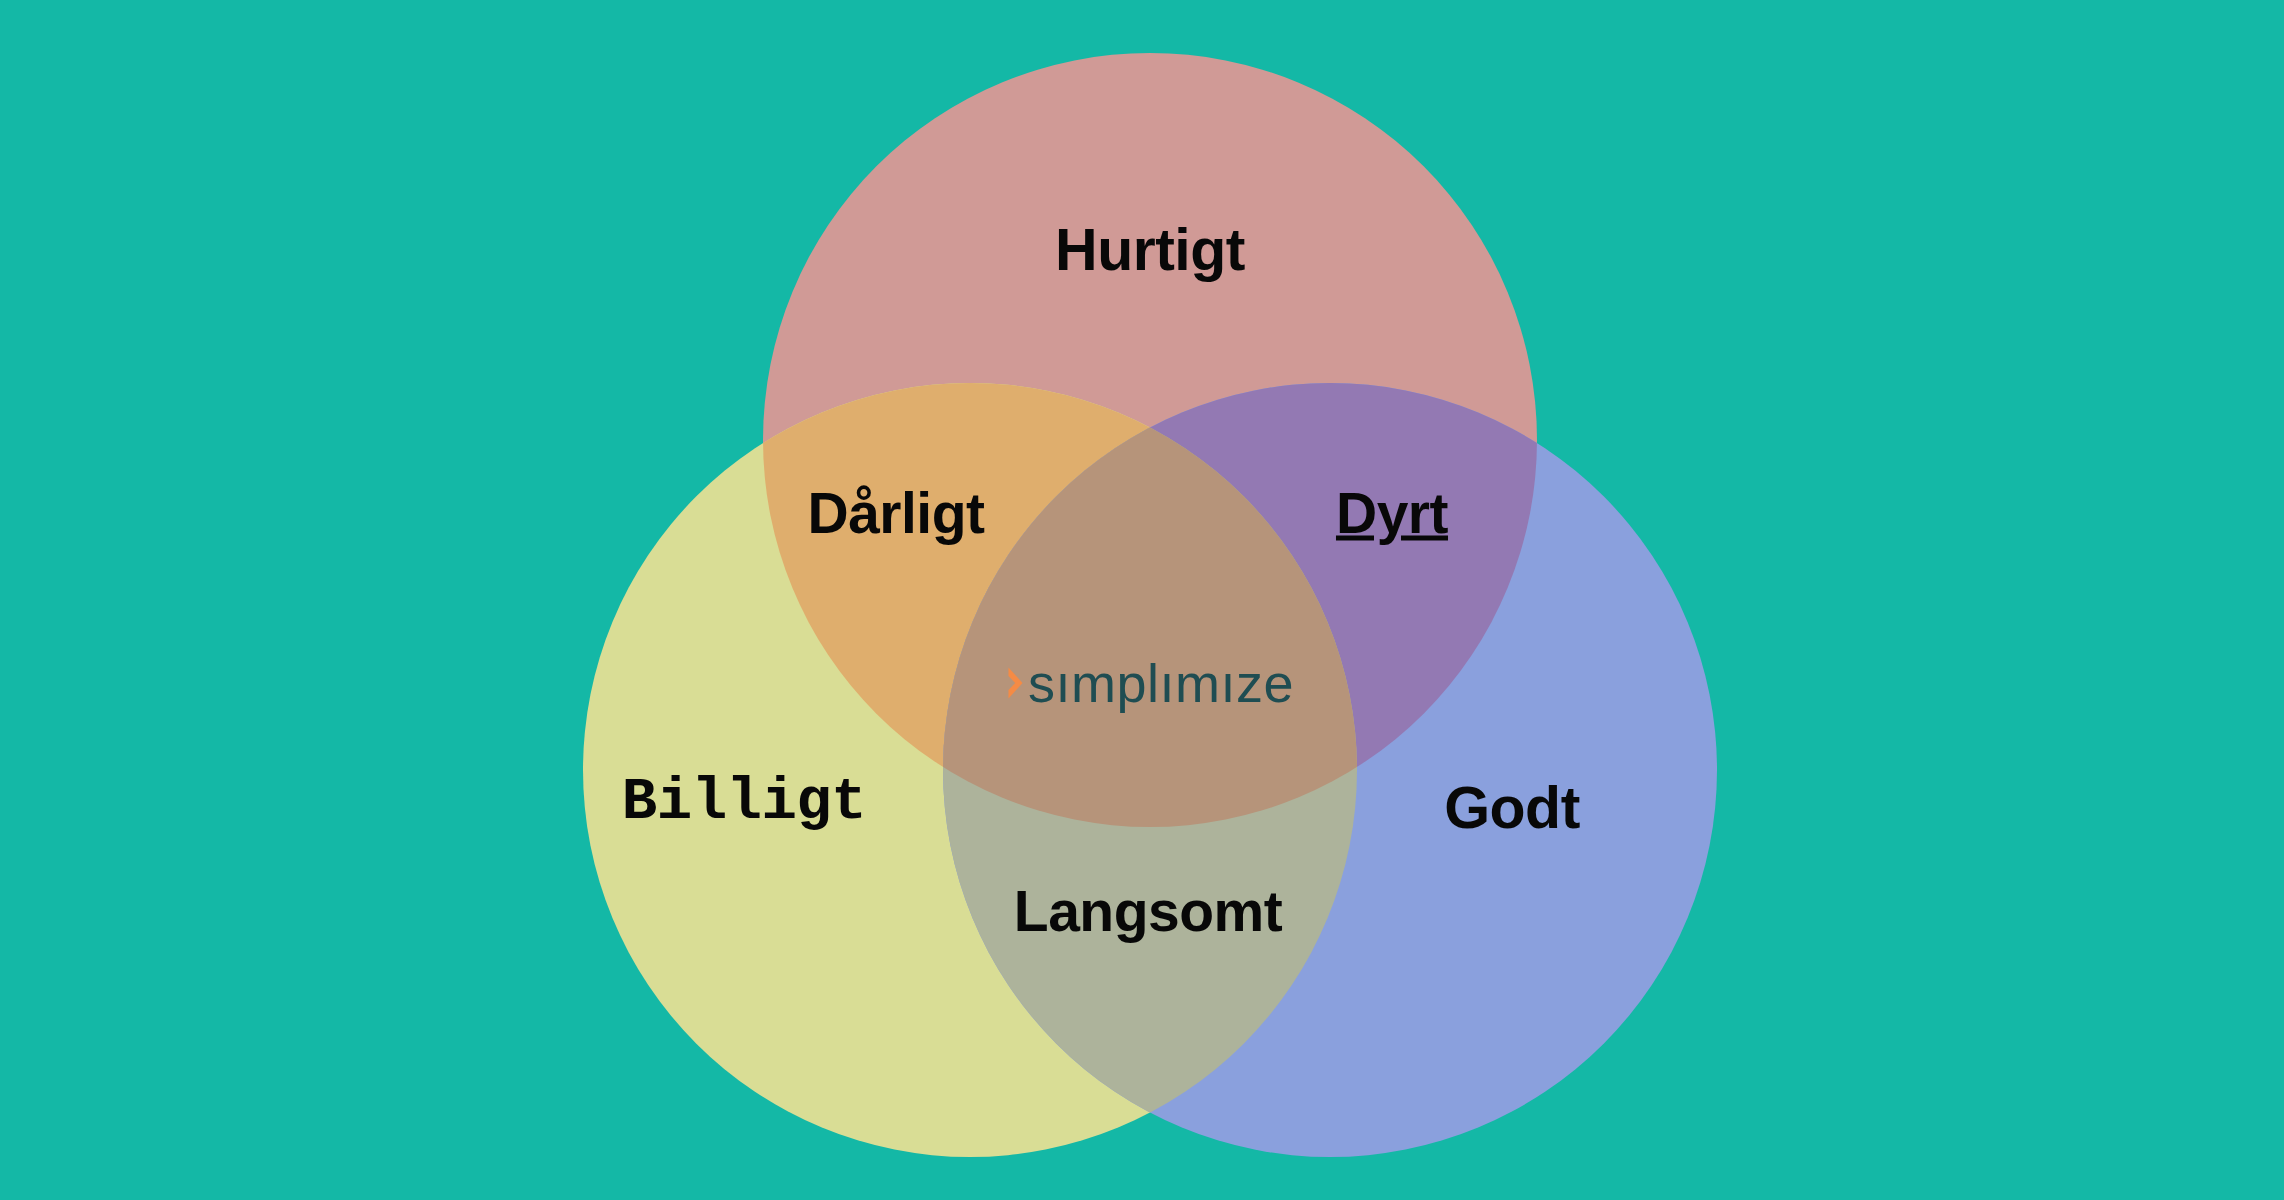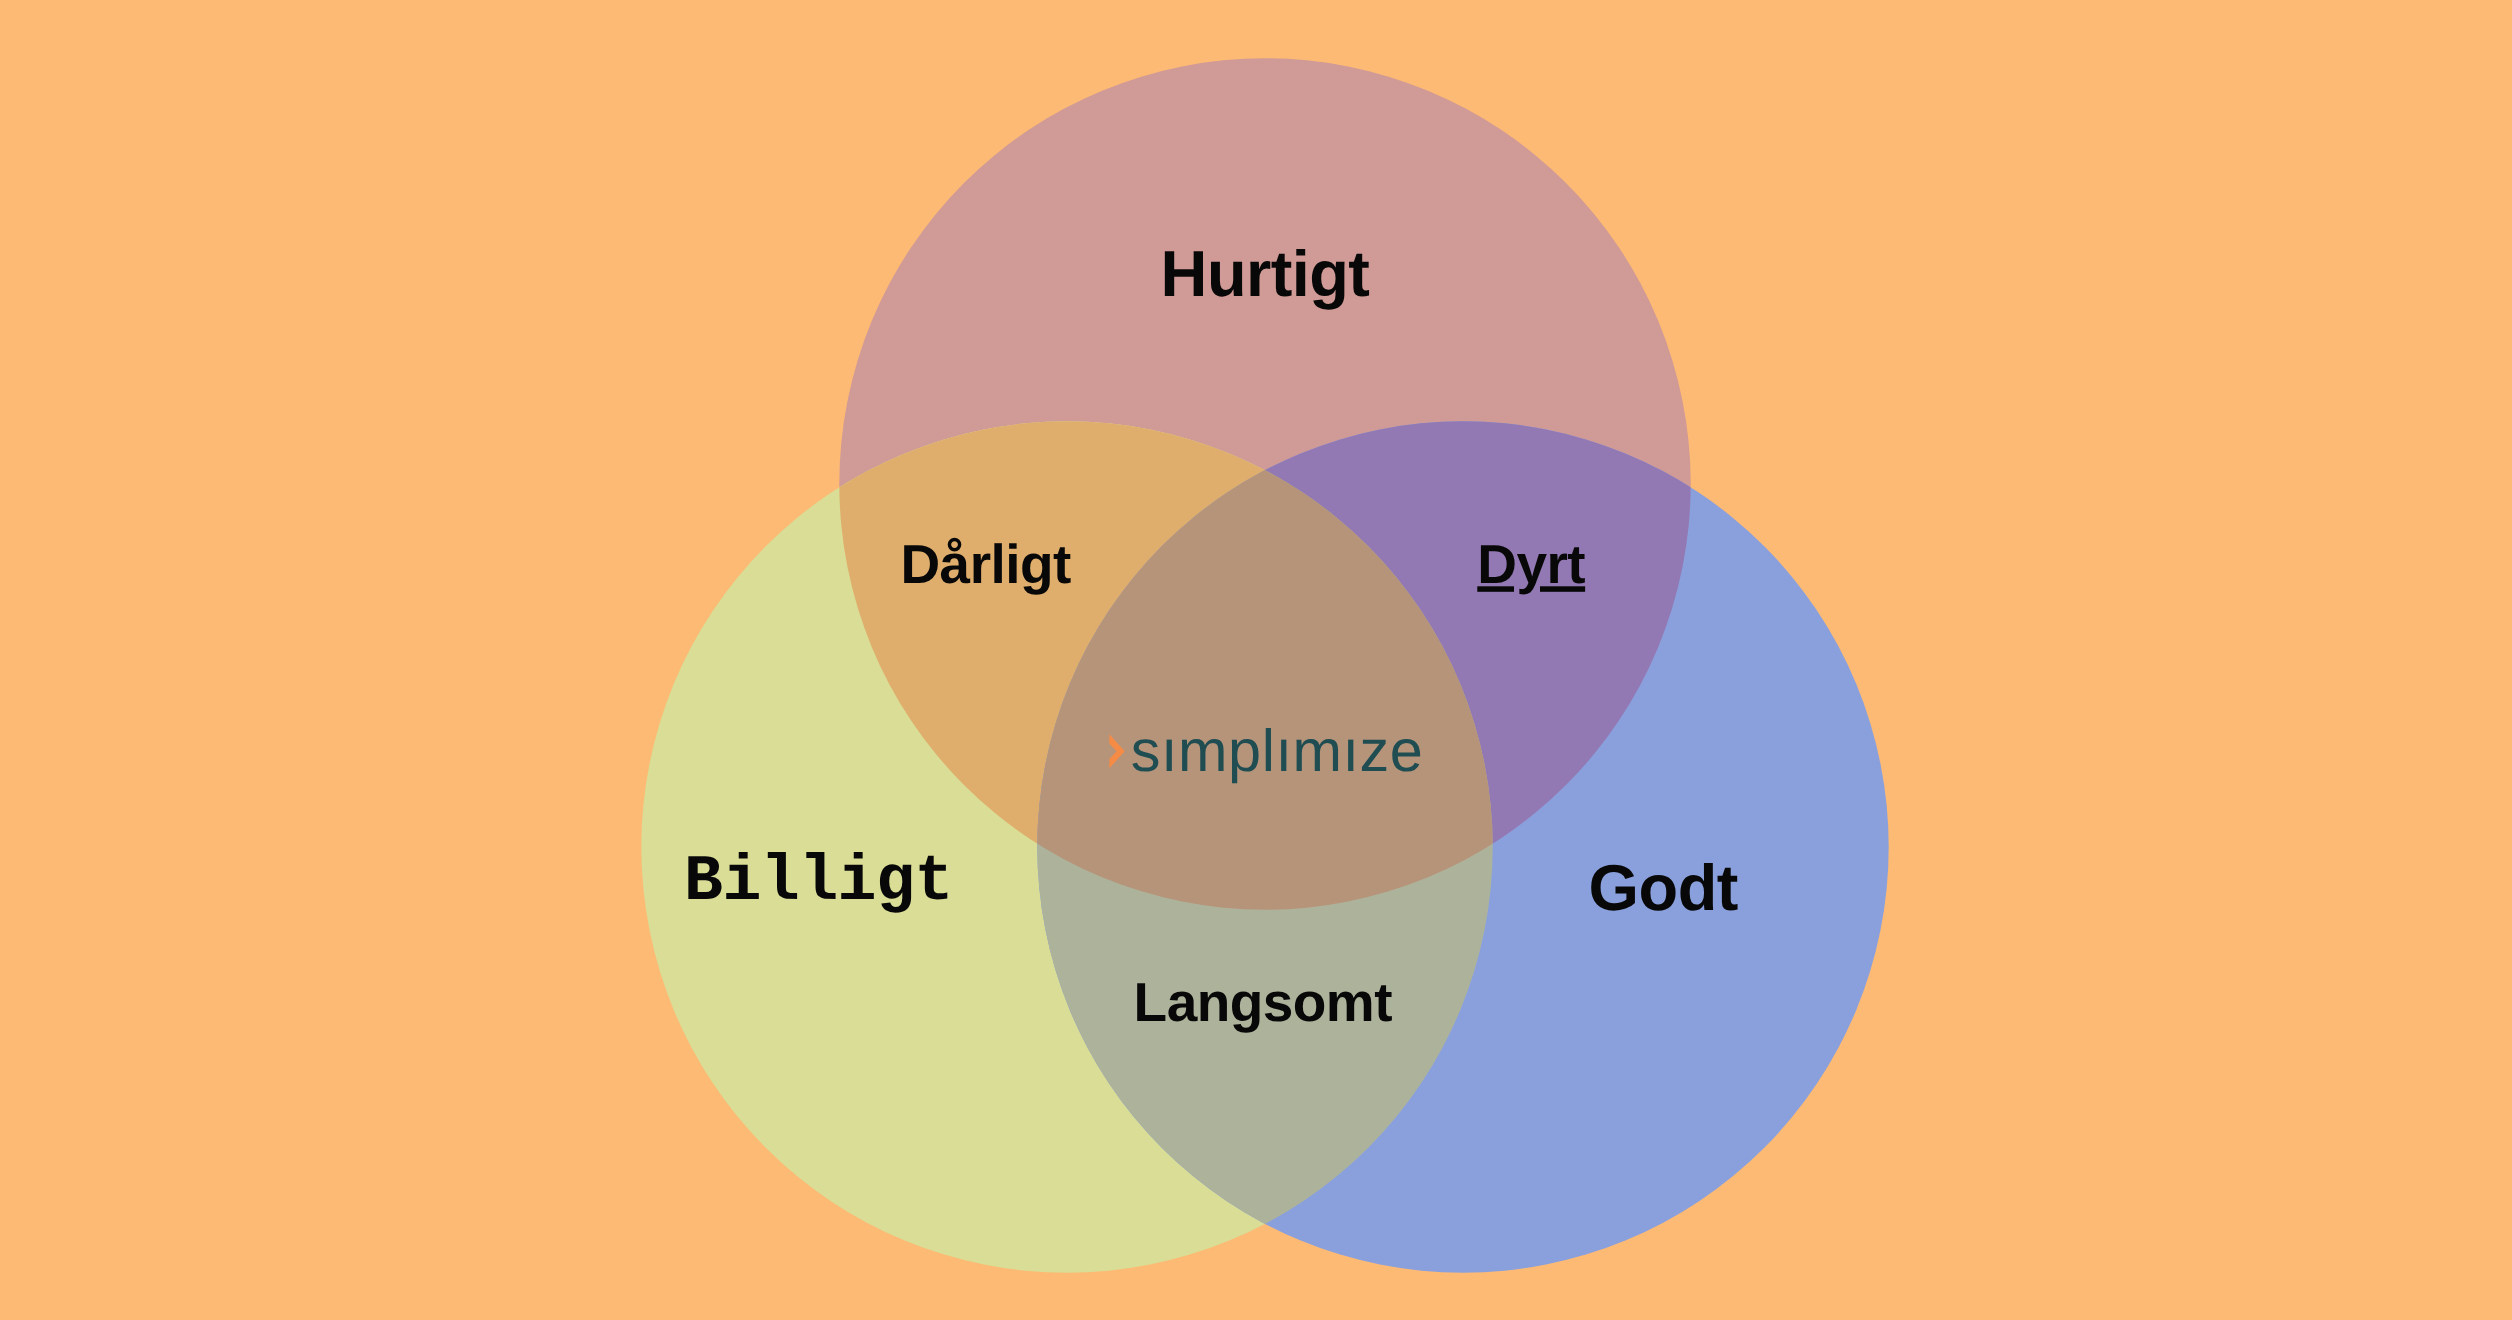--- a/index.html
+++ b/index.html
@@ -31,21 +31,21 @@
     position: absolute;
     color: #080808;
     font-family: "Liberation Sans", sans-serif;
     font-weight: bold;
     white-space: nowrap;
     transform: translate(-50%, -50%);
     letter-spacing: -0.5px;
     line-height: 1;
   }
   .label-major { font-size: 59px; }
-  .label-minor { font-size: 50px; }
+  .label-minor { font-size: 57px; }
 
   #brand-logo {
     position: absolute;
     left: 1150px;
     top: 683px;
     transform: translate(-50%, -50%);
     display: flex;
     align-items: center;
     gap: 3px;
     white-space: nowrap;
@@ -61,21 +61,21 @@
     font-size: 54px;
     font-weight: normal;
     color: #1f4d52;
     letter-spacing: 0.5px;
     line-height: 1;
   }
 </style>
 </head>
 <body>
 
-<div id="stage" style="background: #fdba74; width: 2284px; height: 1200px;">
+<div id="stage" style="background: #14b8a6; width: 2284px; height: 1200px;">
 
   <svg id="venn-svg" viewBox="0 0 2284 1200" aria-hidden="true">
     <defs>
       <clipPath id="clip-red">
           <circle id="c-red" cx="1150" cy="440" r="387"></circle>
         </clipPath>
       <clipPath id="clip-yellow">
           <circle id="c-yellow" cx="970" cy="770" r="387"></circle>
         </clipPath>
       <clipPath id="clip-blue">

